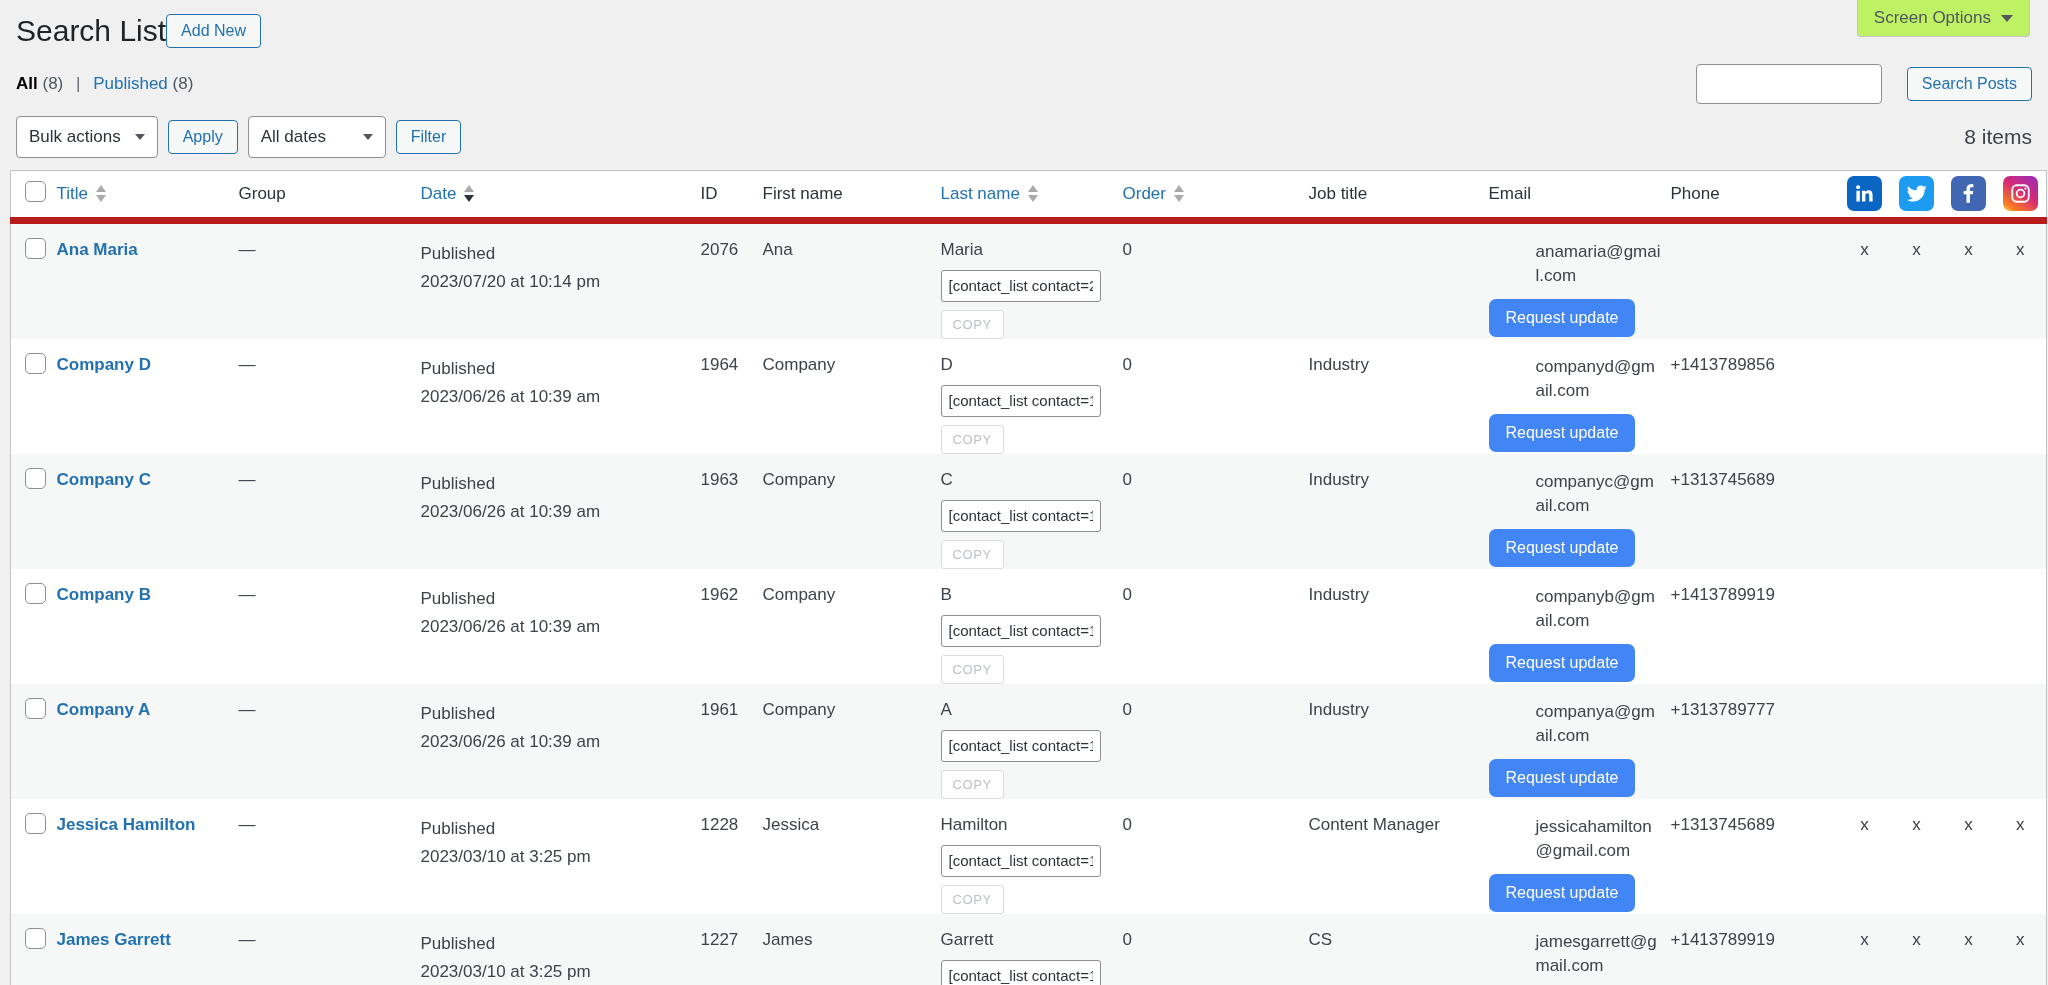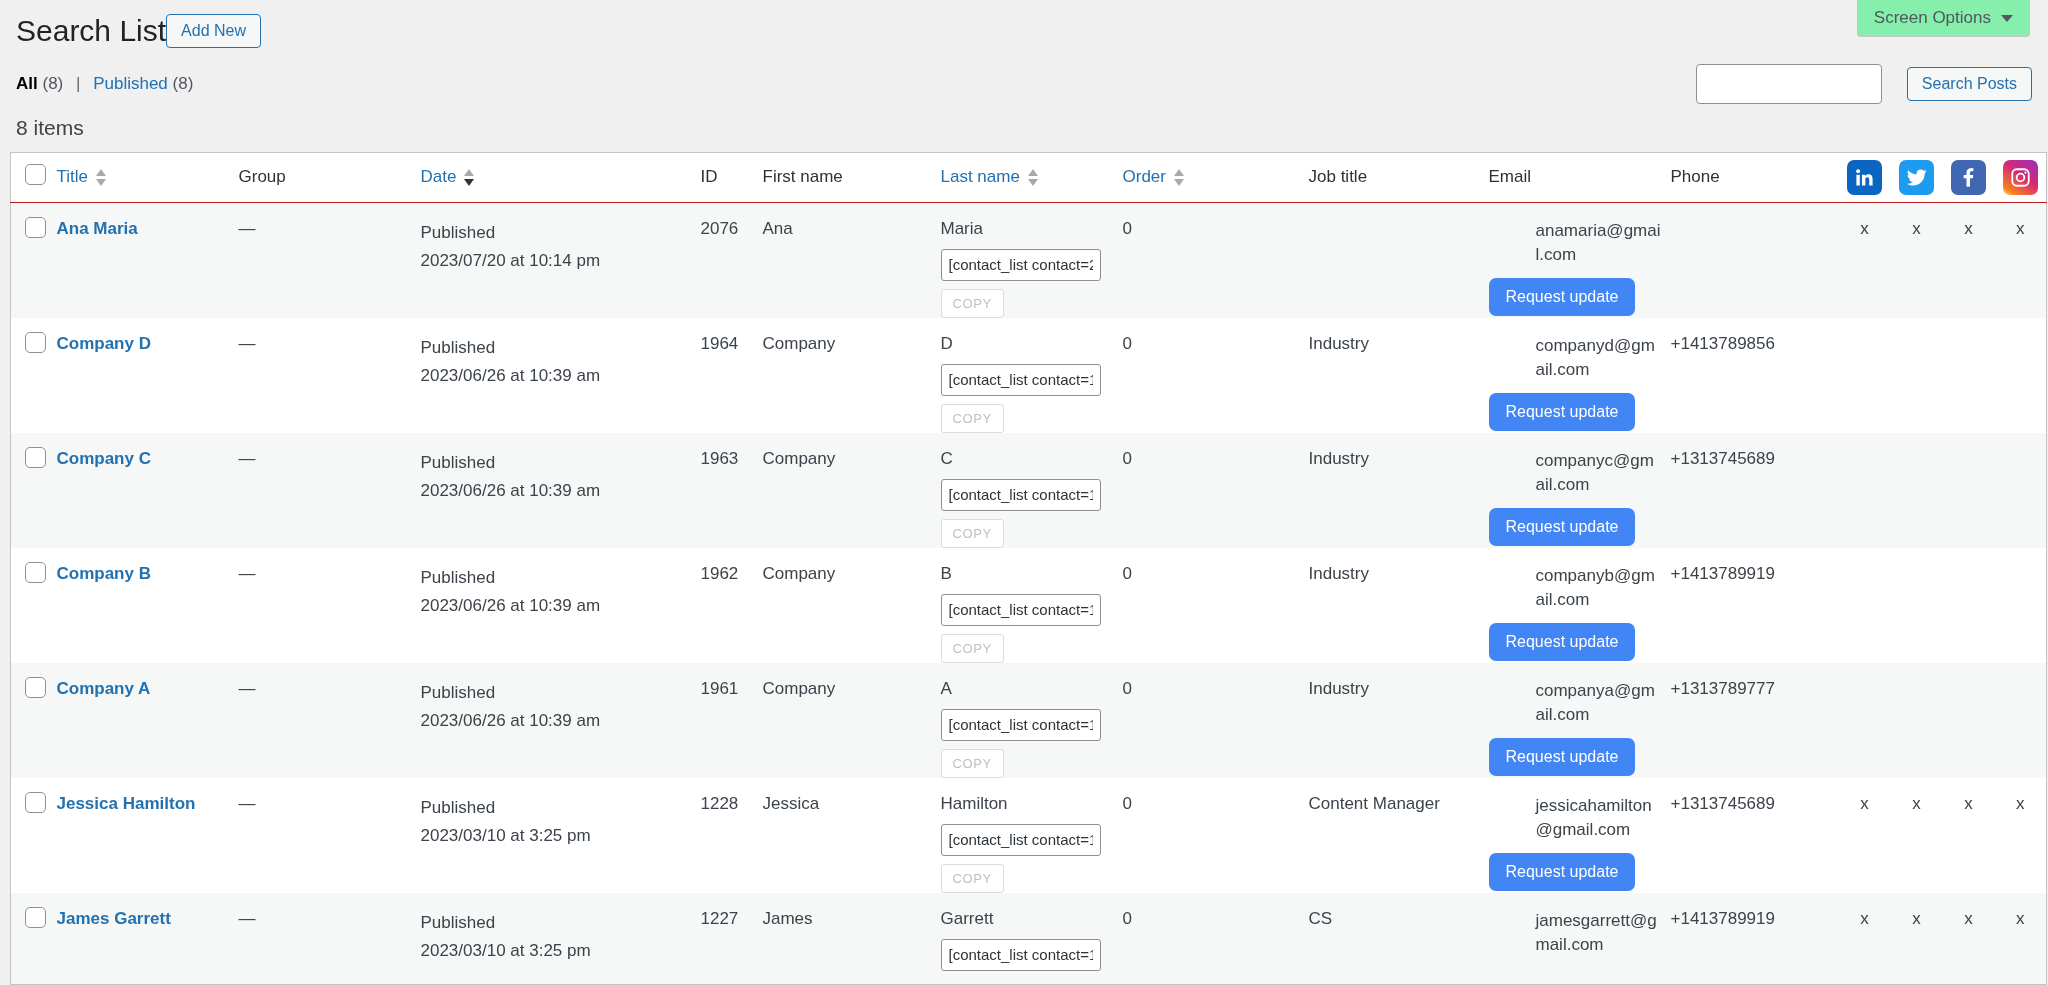--- a/index.html
+++ b/index.html
@@ -7,21 +7,21 @@
   body {
     width:2048px; height:985px; overflow:hidden; position:relative;
     background:#f0f0f1;
     font-family:"Liberation Sans","DejaVu Sans",sans-serif;
     color:#3c434a; font-size:17px;
   }
 
   
   .screen-options {
     position:absolute; top:0; right:18px;
-    background:#86efac; border:1px solid #c3c4c7; border-top:none;
+    background:#bef264; border:1px solid #c3c4c7; border-top:none;
     border-radius:0 0 4px 4px;
     padding:8px 16px; color:#50575e; font-size:17px;
     display:flex; align-items:center; gap:10px; cursor:pointer;
   }
   .caret-down { width:0; height:0; border-left:6px solid transparent; border-right:6px solid transparent; border-top:7px solid #50575e; display:inline-block; }
 
   
   .topbar { display:flex; align-items:center; padding:12px 0 0 16px; }
   h1.page-title { font-size:30px; font-weight:400; color:#1d2327; margin:0; line-height:1.25; }
   .btn-secondary {
@@ -56,21 +56,21 @@
   .select-caret { width:0; height:0; border-left:5px solid transparent; border-right:5px solid transparent; border-top:6px solid #50575e; display:inline-block; }
   .items-count { color:#3c434a; font-size:21px; }
 
   
   table.list-table {
     width:calc(100% - 20px); margin:12px 10px 0 10px;
     border-collapse:collapse; table-layout:fixed;
     background:#fff; border:1px solid #c3c4c7;
   }
   thead tr, tfoot tr { height:50px; }
-  thead th { border-bottom:1px solid #b91c1c; }
+  thead th { border-bottom:7px solid #b91c1c; }
   th { text-align:left; font-weight:400; font-size:17px; color:#2c3338; vertical-align:middle; padding:0 8px 0 0; }
   th.cb-col, td.cb-col { padding-left:14px; width:46px; }
   .sort-link { color:#2271b1; text-decoration:none; display:inline-flex; align-items:center; gap:8px; cursor:pointer; }
   .sorting-indicators { display:inline-flex; flex-direction:column; gap:3px; }
   .tri-up { width:0; height:0; border-left:5px solid transparent; border-right:5px solid transparent; border-bottom:7px solid #a7aaad; display:block; }
   .tri-down { width:0; height:0; border-left:5px solid transparent; border-right:5px solid transparent; border-top:7px solid #a7aaad; display:block; }
   .sorted-desc .tri-down { border-top-color:#2c3338; }
 
   tbody tr { height:92px;padding-left:42px; }
   tbody tr:nth-child(odd) { background:#f6f7f7; }
@@ -131,20 +131,32 @@
     <a href="#" class="view-link"><span>Published</span></a>
     <span class="count">(8)</span>
   </div>
   <div class="search-box">
     <input type="text" class="search-input" value="" style="">
     <button class="btn-secondary">Search Posts</button>
   </div>
 </div>
 
 <div class="row3">
+  <div class="toolbar">
+    <div class="fake-select">
+      <span>Bulk actions</span>
+      <span class="select-caret"></span>
+    </div>
+    <button class="btn-secondary">Apply</button>
+    <div class="fake-select">
+      <span>All dates</span>
+      <span class="select-caret"></span>
+    </div>
+    <button class="btn-secondary">Filter</button>
+  </div>
   <div class="items-count">8 items</div>
 </div>
 
 <table class="list-table">
   <colgroup>
     <col style="width:46px">
       <col style="width:182px">
       <col style="width:182px">
       <col style="width:280px">
     <col style="width:62px">

